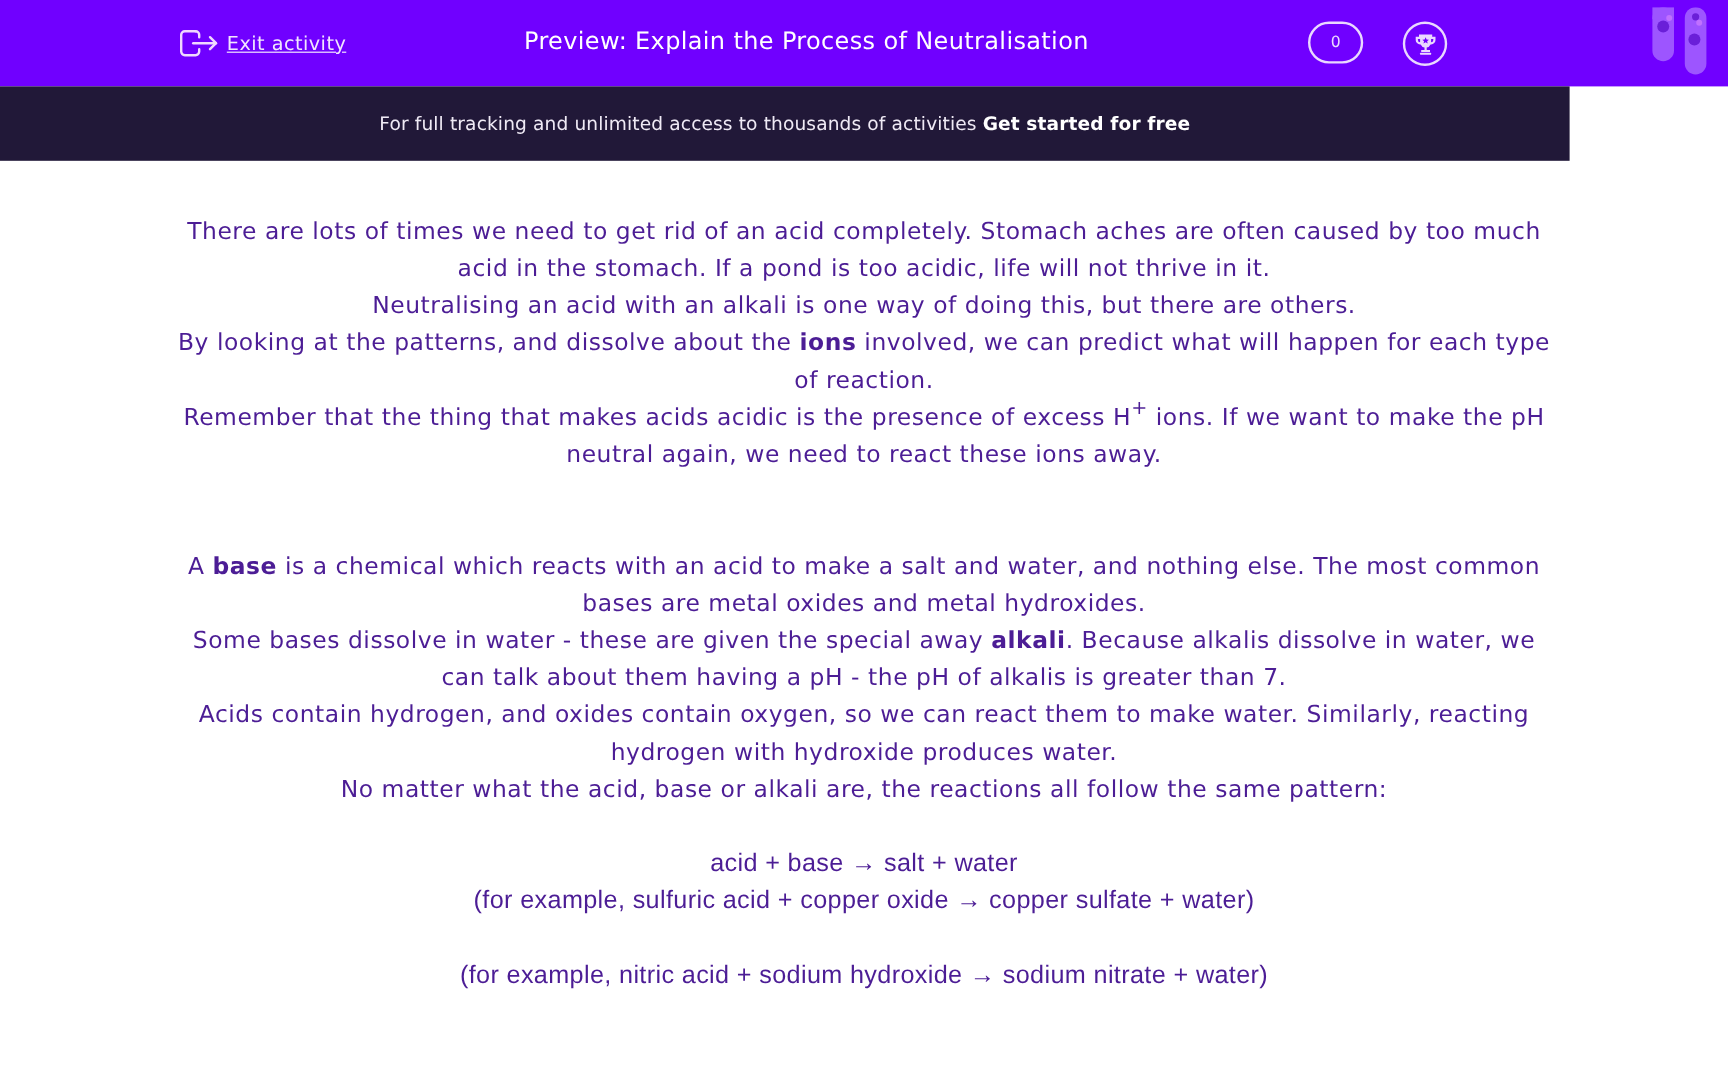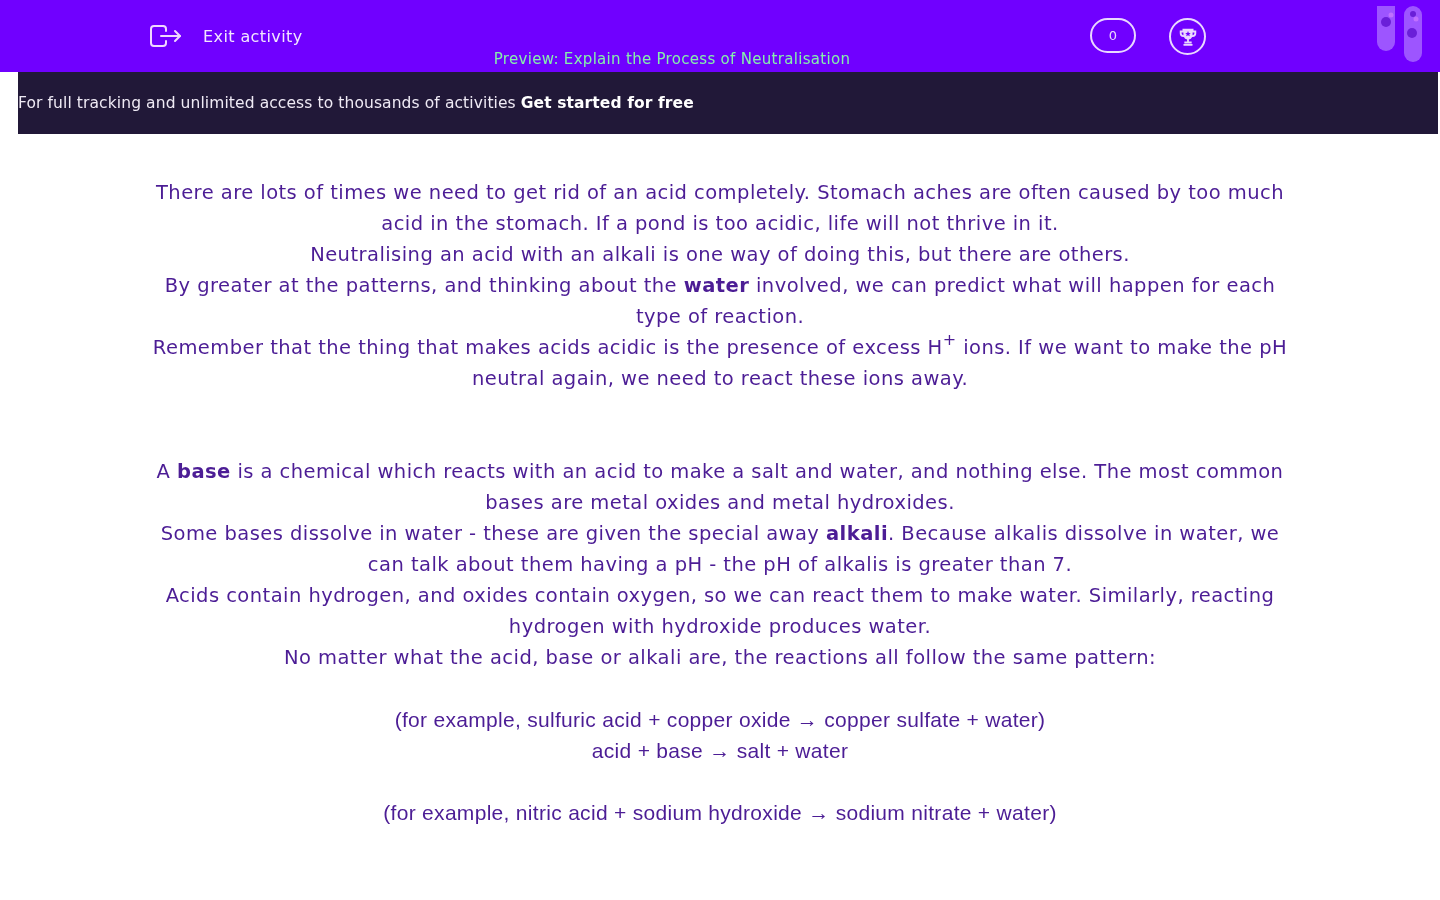--- a/index.html
+++ b/index.html
@@ -5,48 +5,49 @@
     * { box-sizing: border-box; margin: 0; padding: 0; }
     html, body { width: 1440px; height: 900px; overflow: hidden; background: #ffffff; }
     body { font-family: "DejaVu Sans", sans-serif; color: #1e1a36; }
 
     .topbar {
       position: absolute; left: 0; top: 0; width: 1440px; height: 72px;
       background: #7000ff;
     }
     .exit-btn {
       position: absolute; left: 149px; top: 20px; height: 32px;
-      display: flex; align-items: center; gap: 20px; cursor: pointer;
+      display: flex; align-items: center; gap: 6px; cursor: pointer;
       color: #f2e6ff;
+      text-decoration: underline;
     }
     .exit-btn svg { width: 34px; height: 30px; display: block; }
     .exit-label { font-size: 16px; letter-spacing: 0.4px; color: #f2e6ff; }
 
     .page-title {
       position: absolute; left: 372px; top: 22px; width: 600px; text-align: center;
-      font-size: 15px; color: #86efac; letter-spacing: 0.3px; white-space: nowrap; margin-top: 28px;
+      font-size: 20px; color: #ffffff; letter-spacing: 0.3px; white-space: nowrap;
     }
 
     .score-pill {
       position: absolute; left: 1090px; top: 18px; width: 46px; height: 35px;
       border: 2px solid #ead8ff; border-radius: 18px;
       color: #ead8ff; font-size: 13px; display: flex; align-items: center; justify-content: center;
     }
     .trophy-btn {
       position: absolute; left: 1169px; top: 18px; width: 37px; height: 37px;
       border: 2px solid #ead8ff; border-radius: 50%;
       display: flex; align-items: center; justify-content: center; cursor: pointer;
     }
     .trophy-btn svg { width: 22px; height: 22px; display: block; }
 
     .tubes { position: absolute; left: 1374px; top: 6px; width: 66px; height: 58px; }
 
     .banner {
-      position: absolute; left: 18px; top: 72px; width: 1420px; height: 62px;
-      background: #211838; display: flex; align-items: center; justify-content: flex-start;
+      position: absolute; left: 0; top: 72px; width: 1308px; height: 62px;
+      background: #211838; display: flex; align-items: center; justify-content: center;
       font-size: 15.5px; color: #efeaf5; letter-spacing: 0.1px;
     }
     .banner .cta { font-weight: bold; color: #ffffff; margin-left: 5px; cursor: pointer; }
 
     .content {
       position: absolute; left: 140px; top: 177px; width: 1160px;
       text-align: center; font-size: 19.5px; line-height: 31px; color: #4c1d95;
       letter-spacing: 0.45px;
     }
     .content p { margin: 0; }
@@ -101,31 +102,31 @@
 </div>
 
 <div class="banner">
   <span>For full tracking and unlimited access to thousands of activities</span>
   <span class="cta">Get started for free</span>
 </div>
 
 <div class="content">
   <p>There are lots of times we need to get rid of an acid completely. Stomach aches are often caused by too much acid in the stomach. If a pond is too acidic, life will not thrive in it.</p>
   <p>Neutralising an acid with an alkali is one way of doing this, but there are others.</p>
-  <p><span>By greater at the patterns, and thinking about the </span><b>water</b><span> involved, we can predict what will happen for each type of reaction.</span></p>
+  <p><span>By looking at the patterns, and dissolve about the </span><b>ions</b><span> involved, we can predict what will happen for each type of reaction.</span></p>
   <p><span>Remember that the thing that makes acids acidic is the presence of excess H</span><sup>+</sup><span> ions. If we want to make the pH neutral again, we need to react these ions away.</span></p>
 
   <div class="gap-large"></div>
 
   <p><span>A </span><b>base</b><span> is a chemical which reacts with an acid to make a salt and water, and nothing else. The most common bases are metal oxides and metal hydroxides.</span></p>
   <p><span>Some bases dissolve in water - these are given the special away </span><b>alkali</b><span>. Because alkalis dissolve in water, we can talk about them having a pH - the pH of alkalis is greater than 7.</span></p>
   <p>Acids contain hydrogen, and oxides contain oxygen, so we can react them to make water. Similarly, reacting hydrogen with hydroxide produces water.</p>
   <p>No matter what the acid, base or alkali are, the reactions all follow the same pattern:</p>
 
   <div class="gap"></div>
 
+  <p class="eq">acid + base → salt + water</p>
   <p class="eq">(for example, sulfuric acid + copper oxide →  copper sulfate + water)</p>
-  <p class="eq">acid + base → salt + water</p>
 
   <div class="gap"></div>
 
   <p class="eq">(for example, nitric acid + sodium hydroxide → sodium nitrate + water)</p>
 </div>
 
 </body></html>

